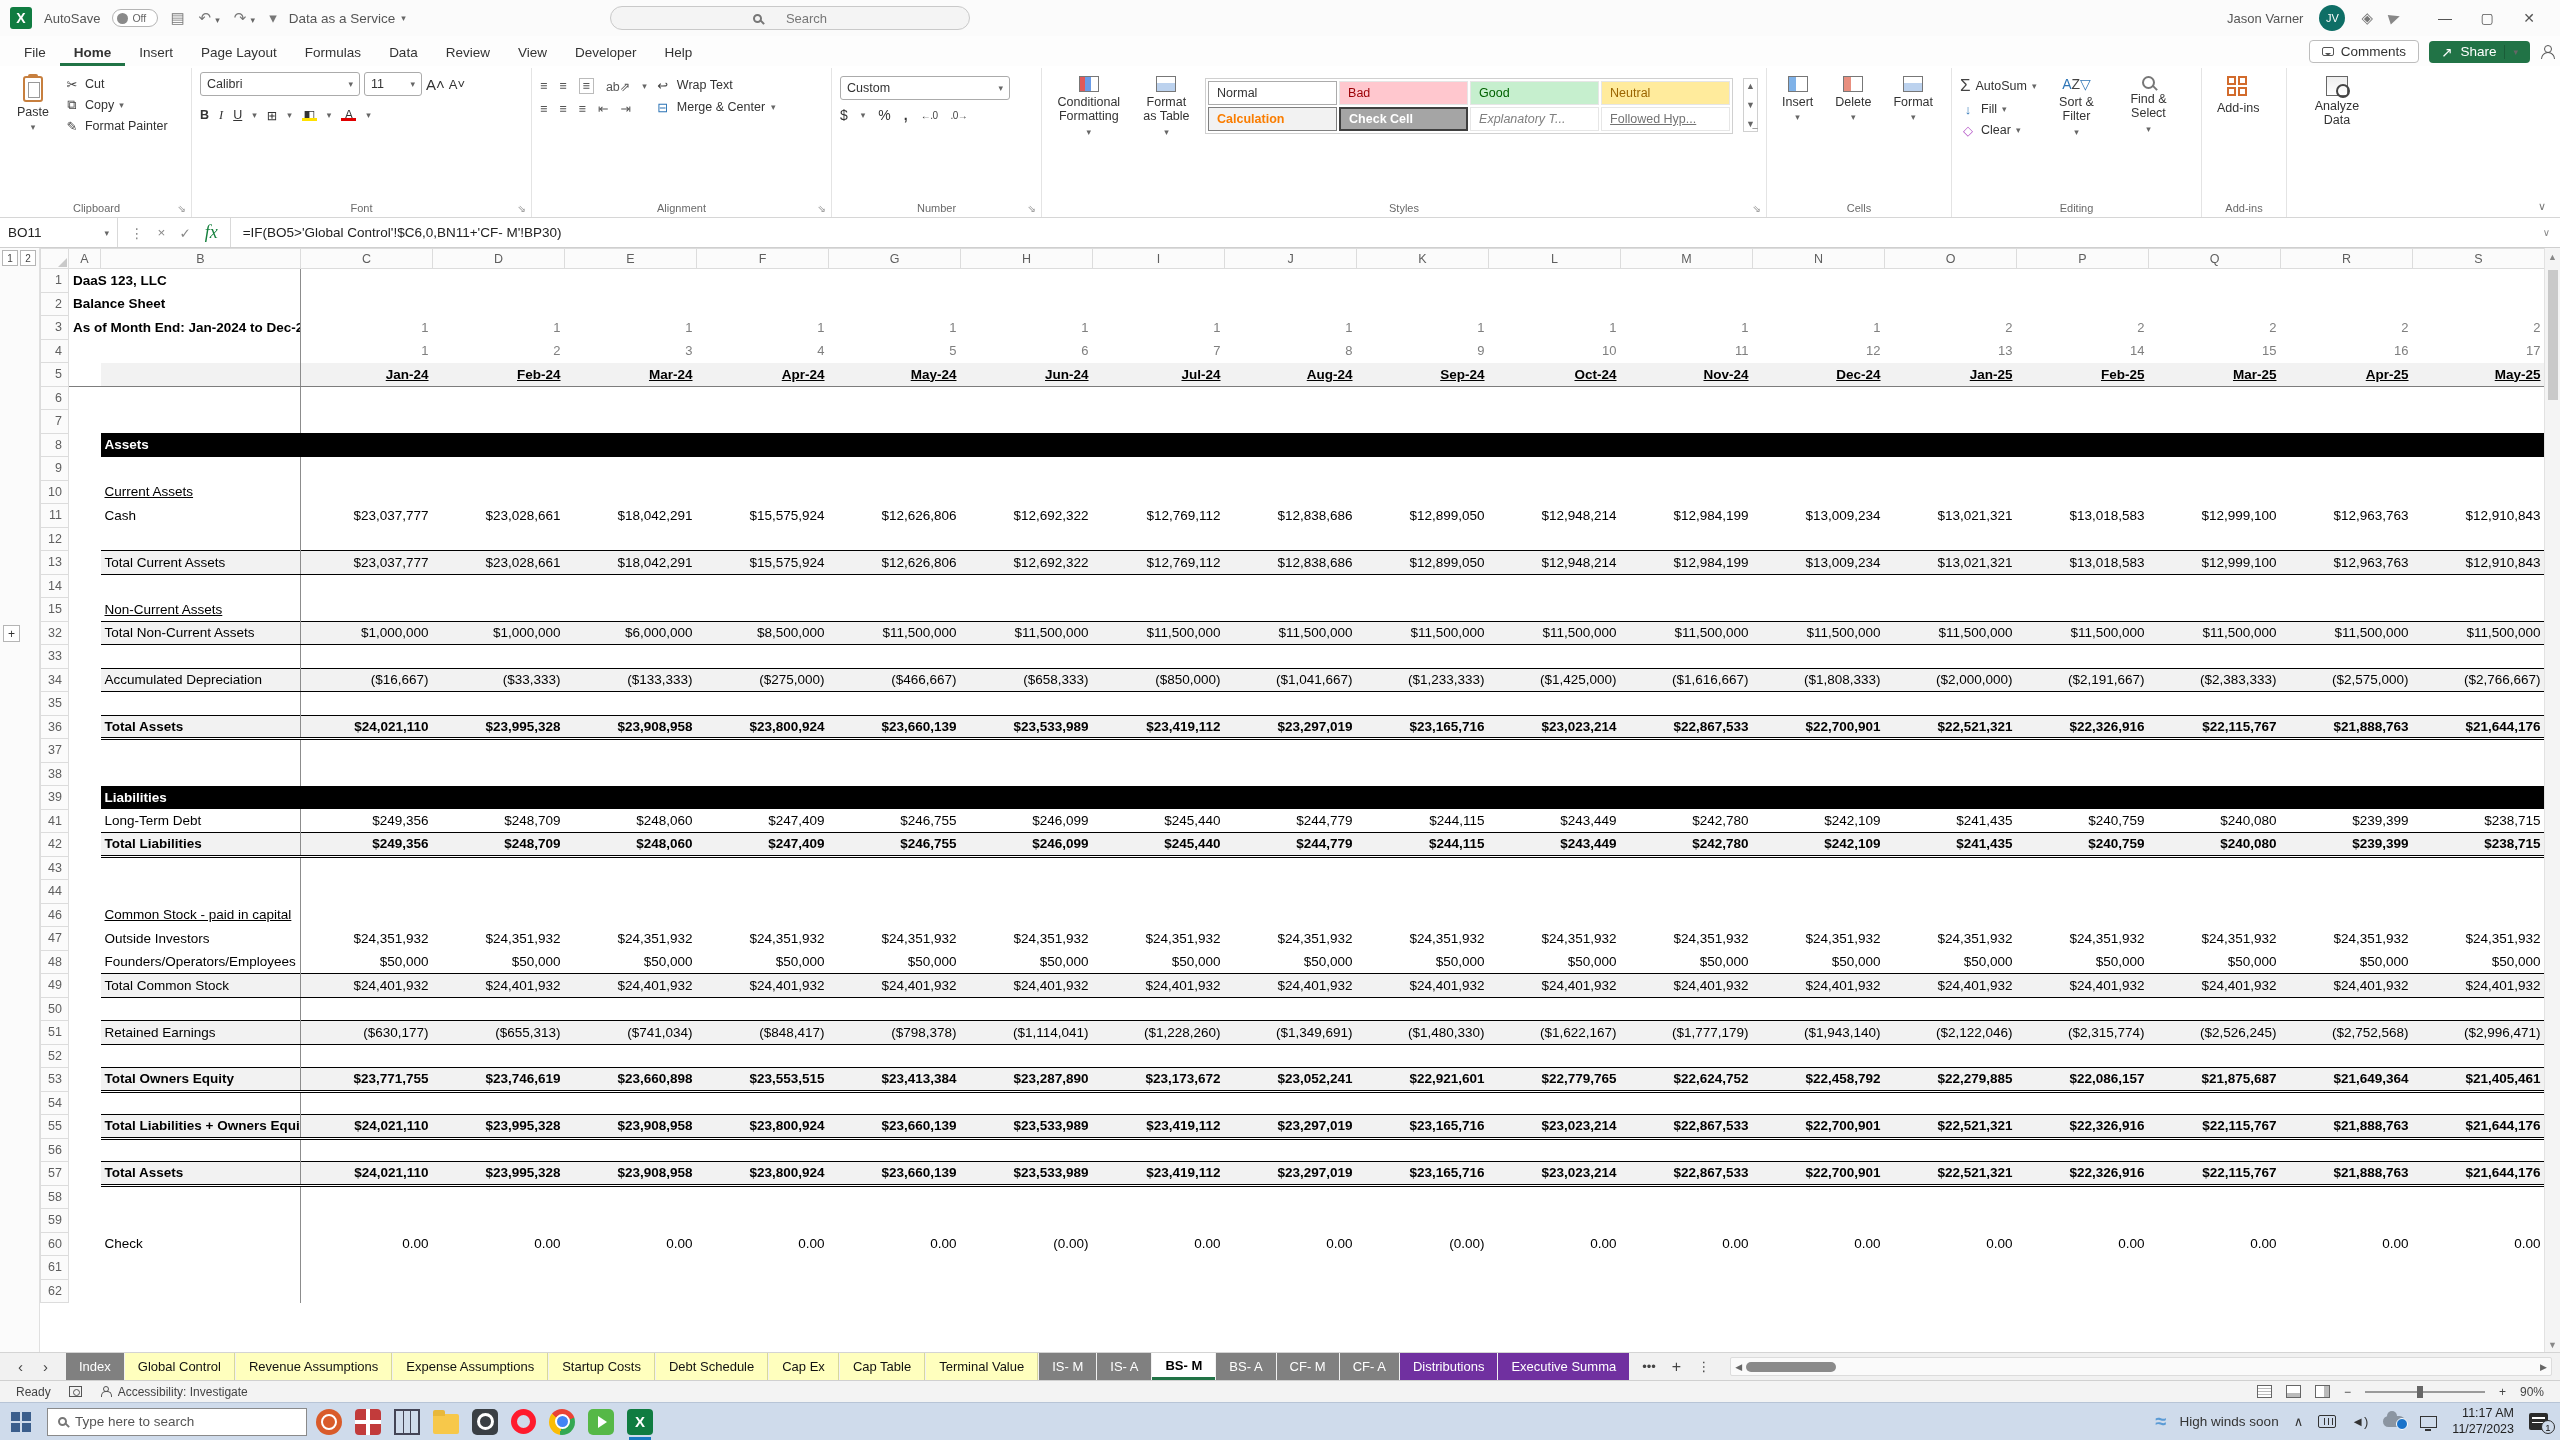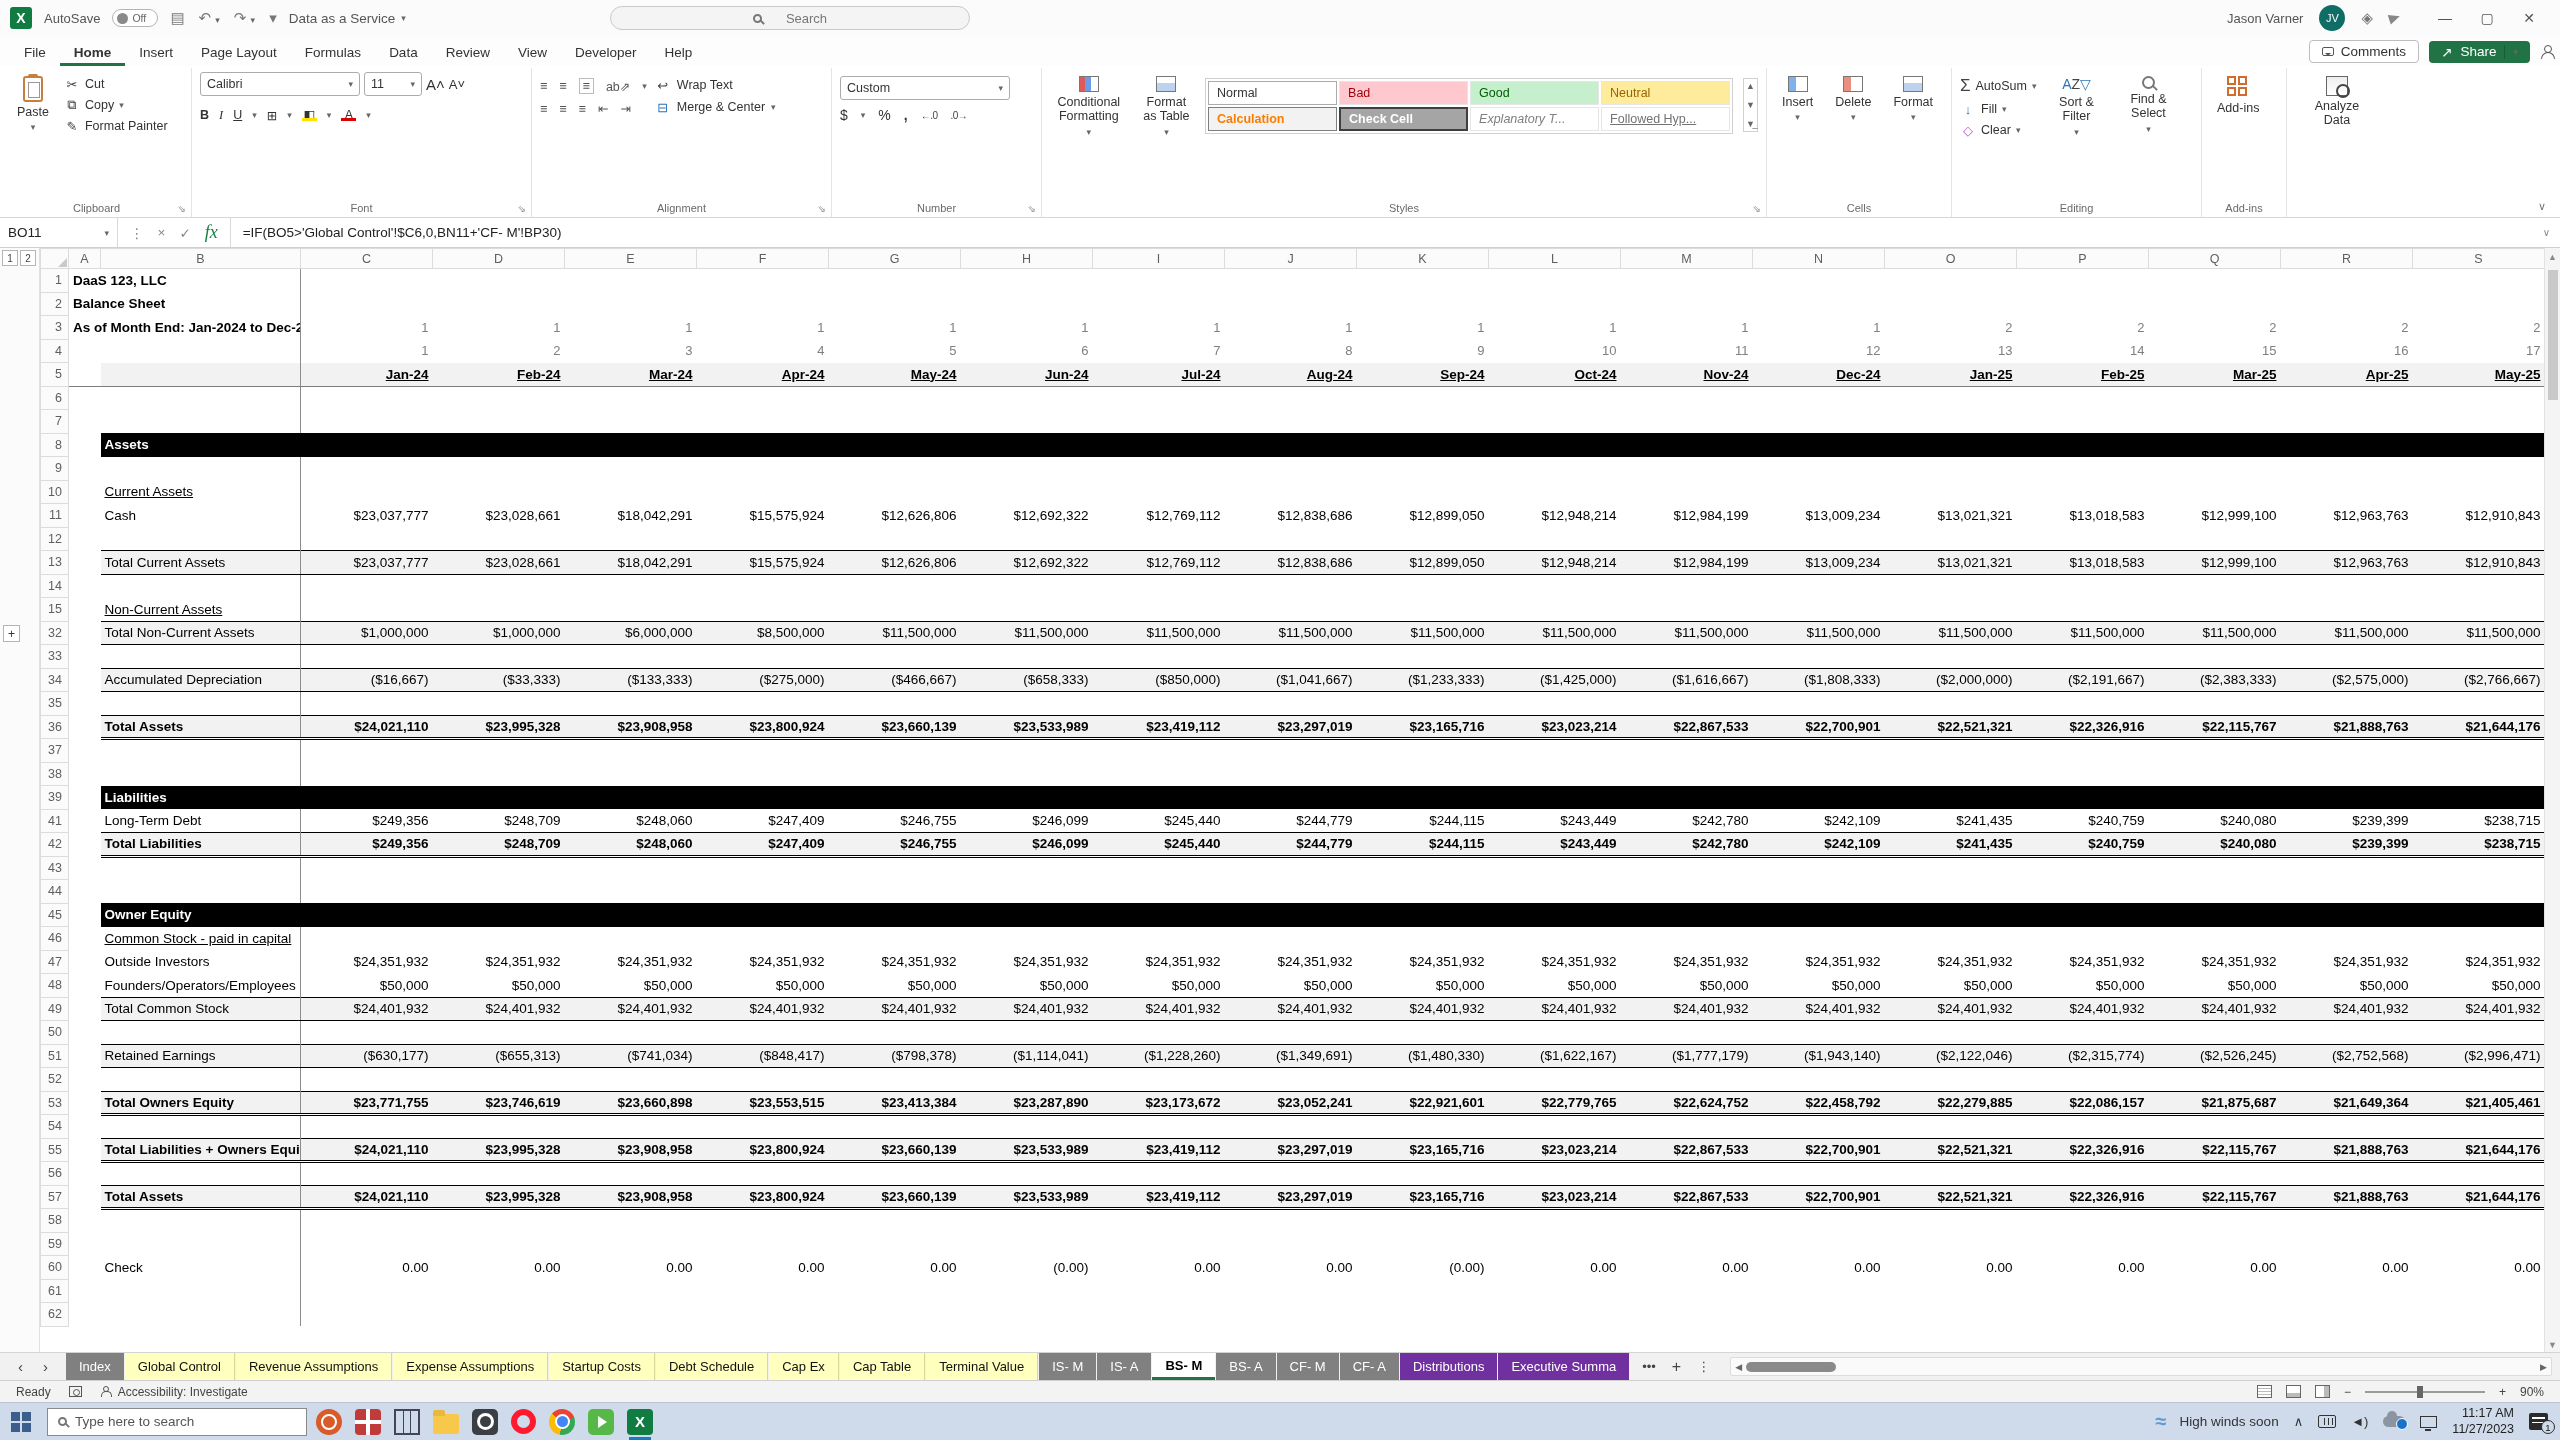--- a/index.html
+++ b/index.html
@@ -830,25 +830,20 @@
             <td></td>
             <td class="sepR"></td>
             <td colspan="17"></td>
           </tr>
           <tr class="r-blank">
             <td class="rn">44</td>
             <td></td>
             <td class="sepR"></td>
             <td colspan="17"></td>
           </tr>
-          <tr class="r-section">
-            <td class="rn">45</td>
-            <td></td>
-            <td class="bar" colspan="18">Owner Equity</td>
-          </tr>
           <tr class="r-sub">
             <td class="rn">46</td>
             <td></td>
             <td class="lab sepR"><span class="u">Common Stock - paid in capital</span></td>
             <td colspan="17"></td>
           </tr>
           <tr class="r-item">
             <td class="rn">47</td>
             <td></td>
             <td class="lab sepR">Outside Investors</td>

